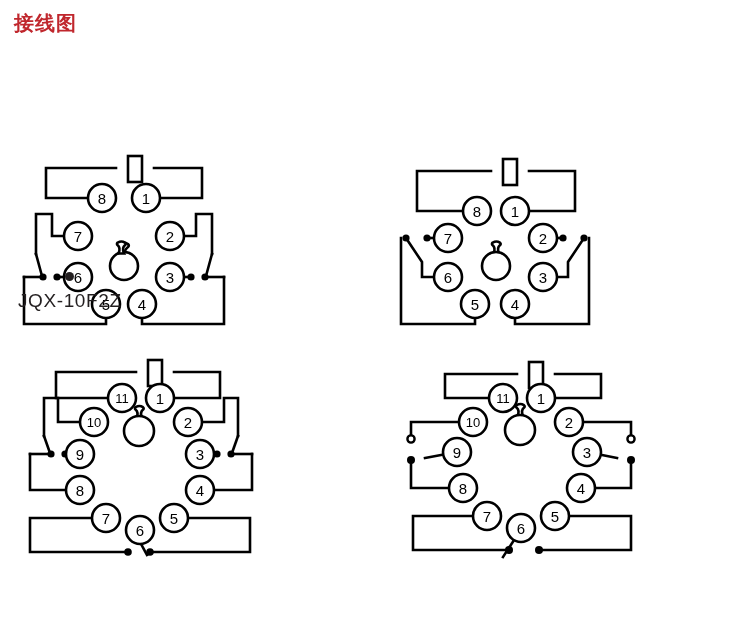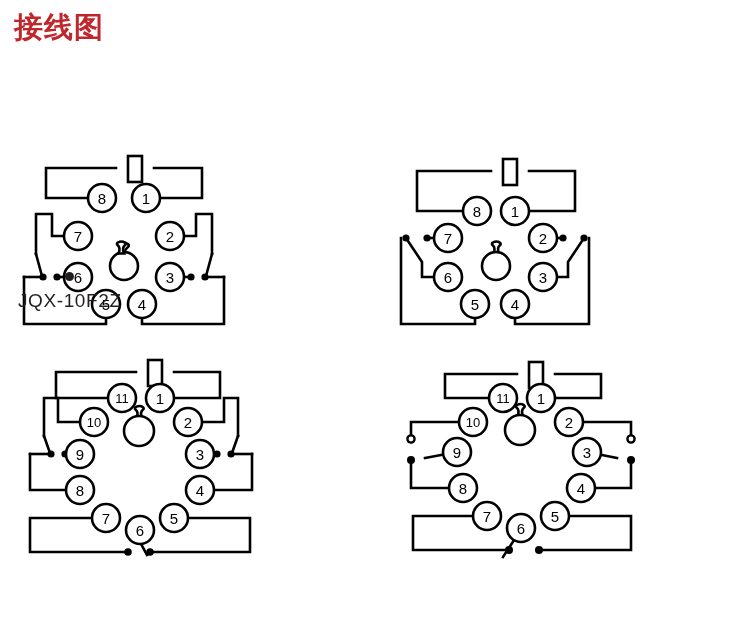--- a/index.html
+++ b/index.html
@@ -8,21 +8,21 @@
     width: 750px; height: 635px;
     background: #ffffff;
     font-family: "Liberation Sans", sans-serif;
     overflow: hidden;
   }
   #page { position: relative; width: 750px; height: 635px; background:#fff; }
 
   .page-title {
     position: absolute;
     left: 14px; top: 12px;
-    font-size: 29px;
+    font-size: 20px;
     font-weight: 700;
     color: #c0272d;
     letter-spacing: 1px;
     line-height: 1.1;
     white-space: nowrap;
   }
 
   .grid {
     position: absolute;
     left: 0; top: 70px;

